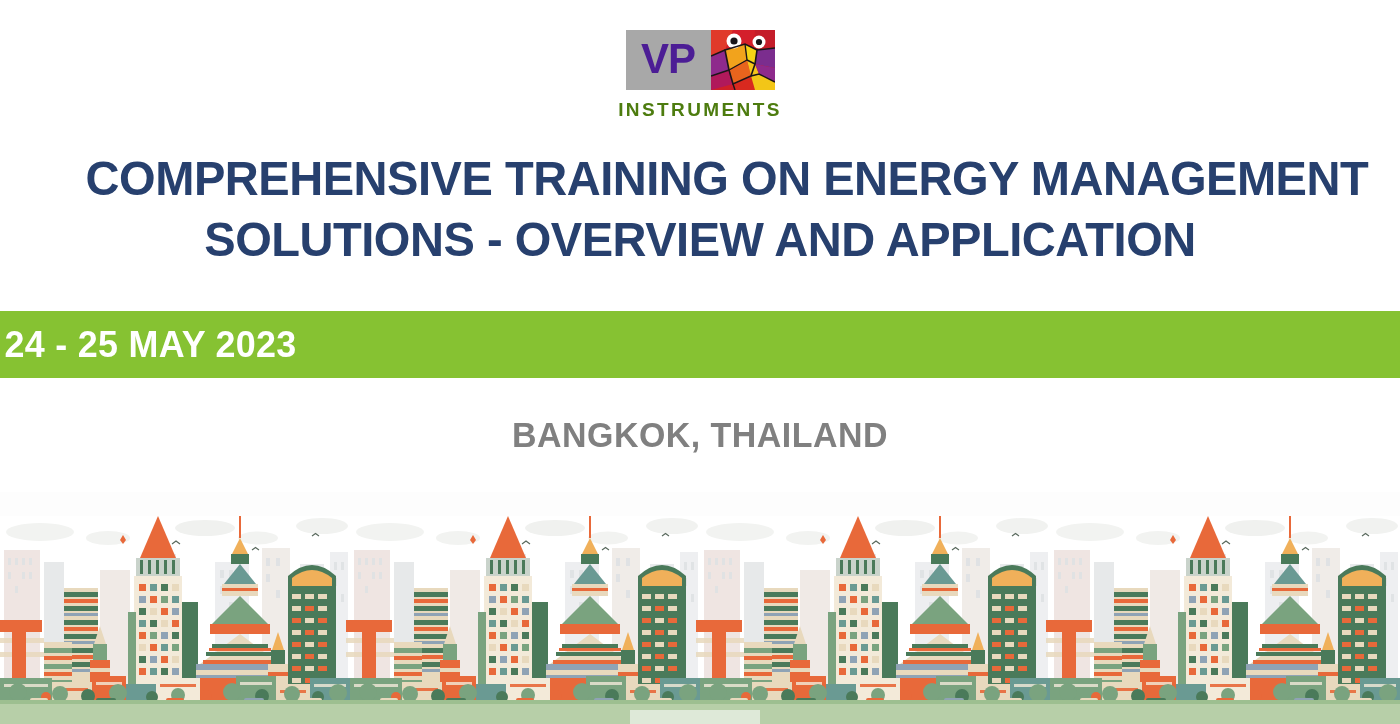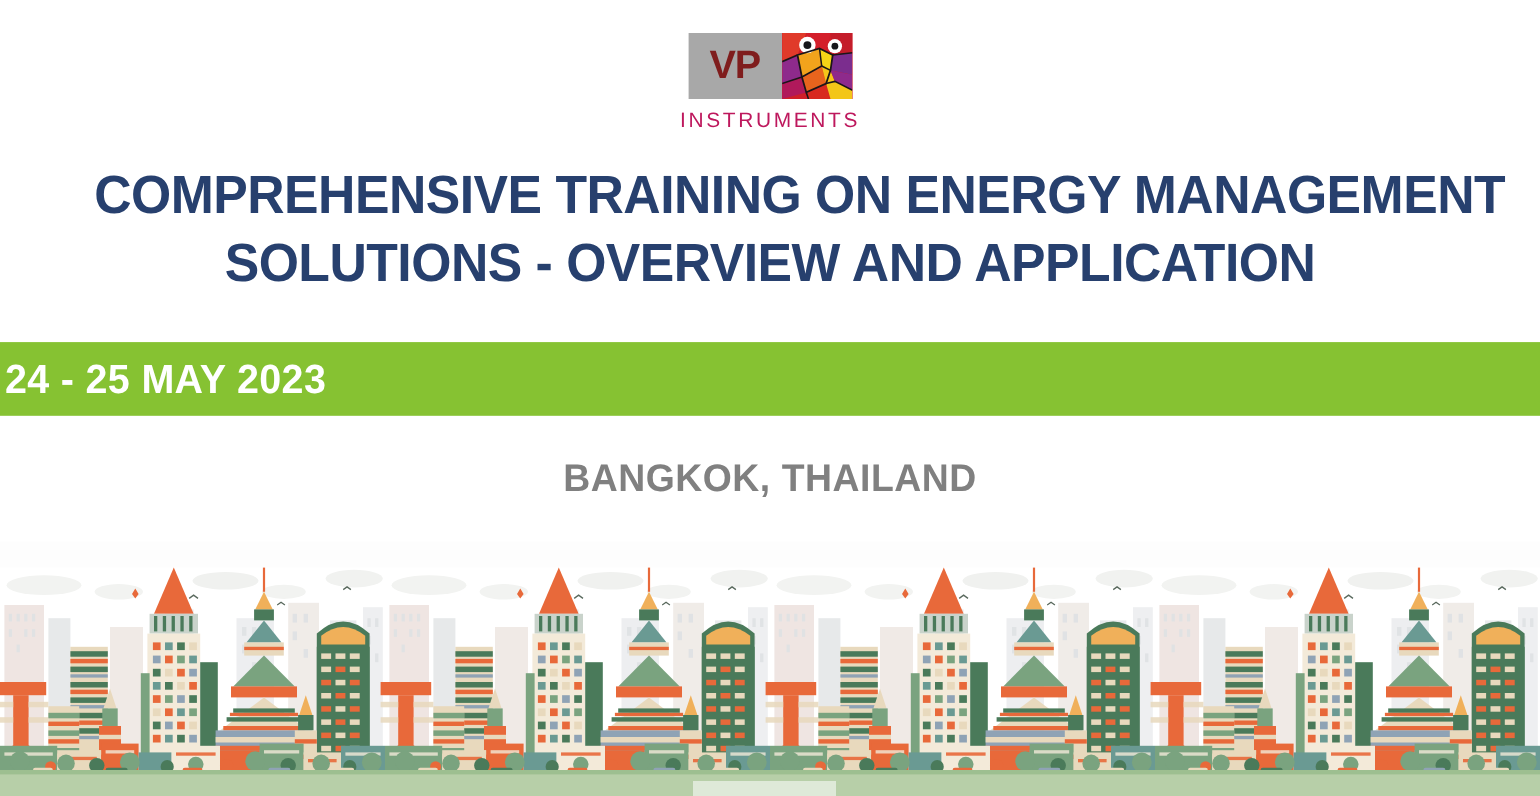--- a/index.html
+++ b/index.html
@@ -32,42 +32,42 @@
   }
   .logo-vp {
     width: 85px;
     height: 60px;
     background: #a8a8a8;
     display: flex;
     align-items: center;
     justify-content: center;
   }
   .logo-vp-text {
-    color: #7f1d1d;
+    color: #4c1d95;
     font-family: "Liberation Sans", sans-serif;
     font-weight: bold;
-    font-size: 36px;
+    font-size: 42px;
     letter-spacing: -1px;
     line-height: 1;
     transform: translateY(-1px);
   }
   .logo-art {
     width: 64px;
     height: 60px;
     position: relative;
     overflow: hidden;
     background: #cf1f28;
   }
   .logo-art svg { display: block; }
   .logo-word {
     margin-top: 9px;
-    color: #be185d;
+    color: #4d7c0f;
     font-family: "Liberation Sans", sans-serif;
     font-size: 19px;
-    font-weight: 400;
+    font-weight: 700;
     letter-spacing: 2.4px;
   }
 
   
   .title {
     position: absolute;
     left: 60px;
     right: 60px;
     top: 148px;
     text-align: center;

